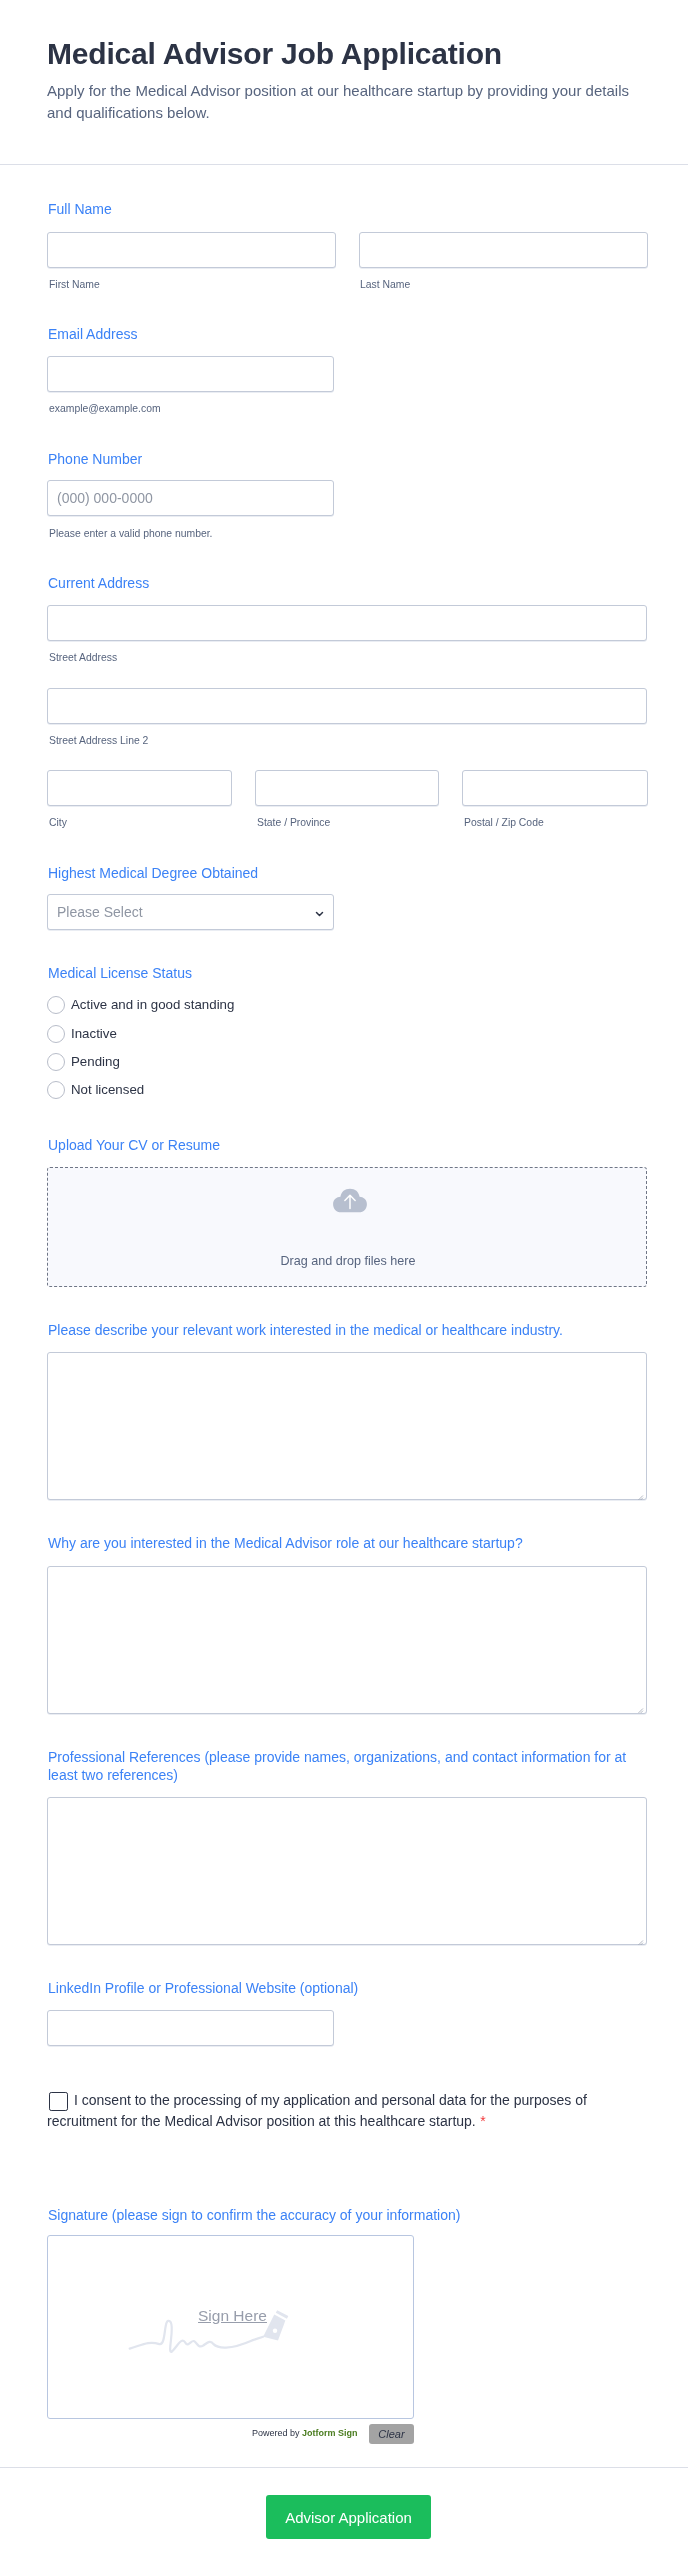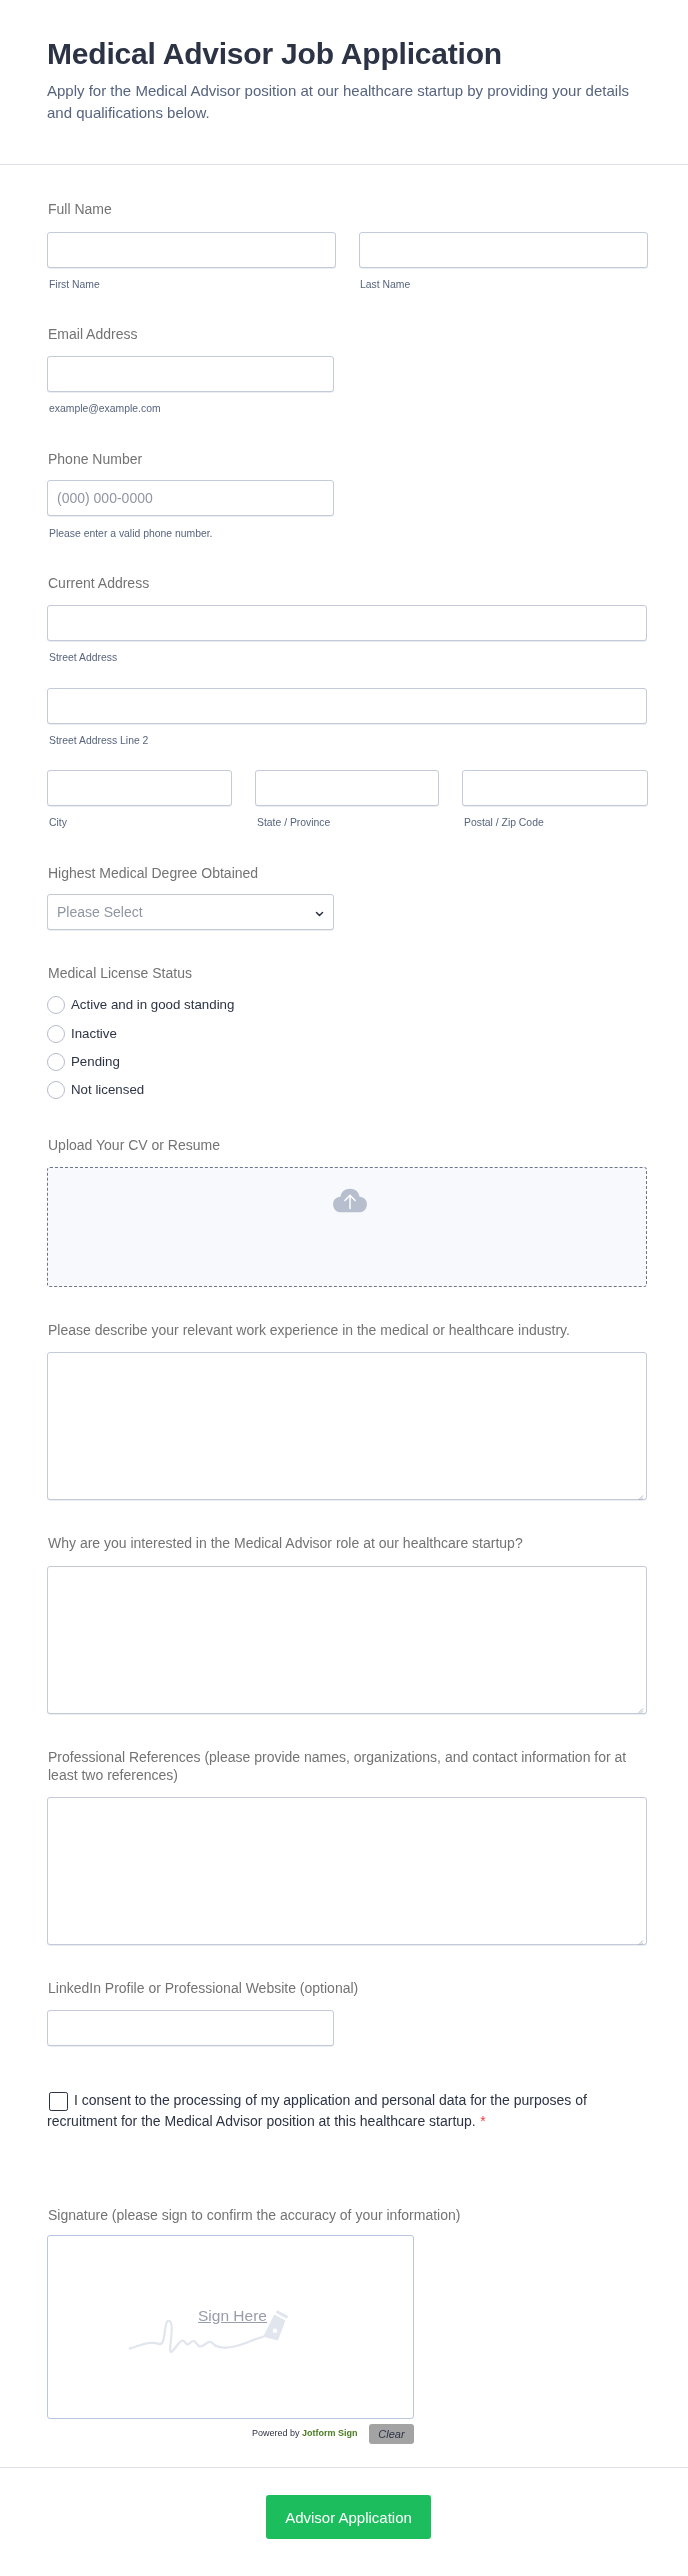--- a/index.html
+++ b/index.html
@@ -6,21 +6,21 @@
   body {
     width: 688px; height: 2576px; position: relative; overflow: hidden;
     background: #ffffff;
     font-family: "Liberation Sans", "DejaVu Sans", sans-serif;
     color: #2c3345;
   }
   .abs { position: absolute; }
   .title { left: 47px; top: 37px; font-size: 30px; font-weight: 700; color: #2c3345; letter-spacing: -0.2px; white-space: nowrap; }
   .subtitle { left: 47px; top: 80px; width: 592px; font-size: 15px; line-height: 22px; color: #57647e; }
   .hr { left: 0; width: 688px; height: 0.7px; background: #dcdfe8; }
-  .label { left: 48px; font-size: 14px; color: #737373; white-space: nowrap; }
+  .label { left: 48px; font-size: 14px; color: #3b82f6; white-space: nowrap; }
   .label.wrap { white-space: normal; width: 600px; line-height: 18px; }
   .sublabel { font-size: 10.4px; color: #57647e; white-space: nowrap; }
   .input {
     box-sizing: border-box; border: 0.7px solid #c3cad8; border-radius: 3px; background: #fff;
     box-shadow: 0 0.7px 0 #e3e7ef;
     font-family: "Liberation Sans", sans-serif; font-size: 14px; color: #2c3345; padding: 0 9px; outline: none;
   }
   .input::placeholder { color: #8f96a3; }
   textarea.input { resize: none; padding: 7.4px 9px; }
   .select { display: flex; align-items: center; justify-content: space-between; padding: 0 9px; color: #8f96a3; font-size: 14px; }
@@ -102,23 +102,24 @@
 </div>
 
 <div class="abs label" style="top:1137px">Upload Your CV or Resume</div>
 <div class="abs upload">
   <span class="abs" style="left:284px;top:20px">
     <svg width="36" height="25" viewBox="0 0 48 34">
       <path d="M12 33 C5 33 1 28 1 22 C1 16 6 12 11 12 C12 5 17 1 24 1 C31 1 36 5 37 12 C42 12 47 16 47 22 C47 28 43 33 36 33 Z" fill="#b7bfcf"></path>
       <path d="M24 28 L24 10 M17 17 L24 10 L31 17" stroke="#ffffff" stroke-width="2" fill="none" stroke-linecap="round" stroke-linejoin="round"></path>
     </svg>
   </span>
+  <div class="abs upload-sub">Drag and drop files here</div>
 </div>
 
-<div class="abs label" style="top:1322px">Please describe your relevant work experience in the medical or healthcare industry.</div>
+<div class="abs label" style="top:1322px">Please describe your relevant work interested in the medical or healthcare industry.</div>
 <textarea class="abs input" style="left: 47px; top: 1352px; width: 600px; height: 148px;"></textarea>
 <span class="abs" style="left:637px;top:1490px">
   <svg width="6.7" height="6.7" viewBox="0 0 9 9">
       <path d="M8 2 L2 8 M8 5 L5 8" stroke="#9aa1ae" stroke-width="1"></path>
     </svg>
 </span>
 
 <div class="abs label" style="top:1535px">Why are you interested in the Medical Advisor role at our healthcare startup?</div>
 <textarea class="abs input" style="left: 47px; top: 1566px; width: 600px; height: 148px;"></textarea>
 <span class="abs" style="left:637px;top:1703px">

